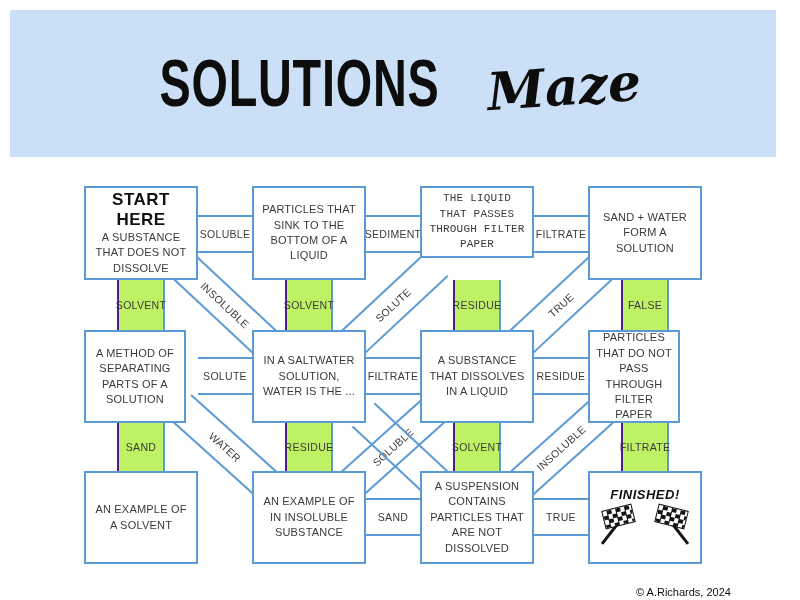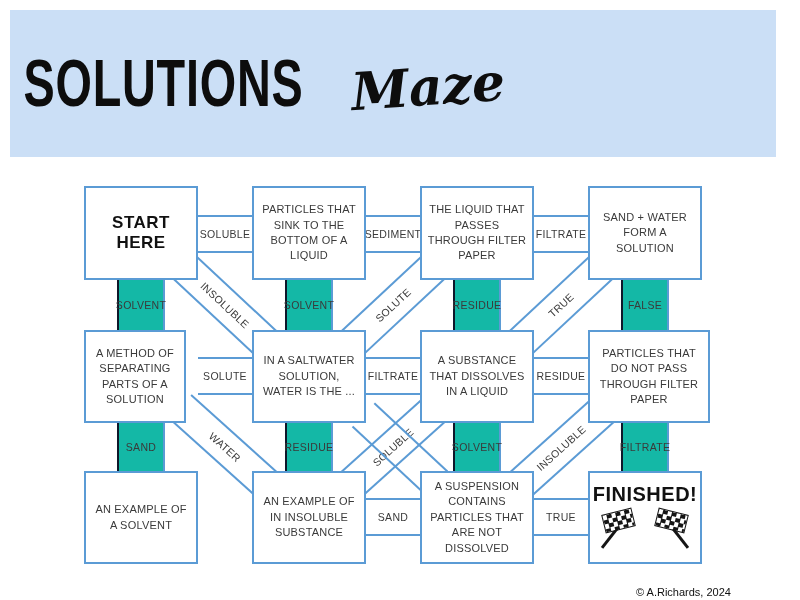--- a/index.html
+++ b/index.html
@@ -1,47 +1,47 @@
 <!DOCTYPE html>
 <html><head>
 <meta charset="utf-8">
 <style>
   html,body{margin:0;padding:0;background:#ffffff;}
   #page{position:relative;width:800px;height:600px;background:#ffffff;overflow:hidden;
         font-family:"Liberation Sans",sans-serif;color:#3a3a3a;}
 
   
   .banner{position:absolute;left:10px;top:10px;width:766px;height:147px;background:#cbdff6;
-          display:flex;align-items:center;justify-content:flex-start;z-index:0;}
+          display:flex;align-items:center;justify-content:center;z-index:0;}
   .title-main{display:inline-block;font-weight:bold;font-size:60px;color:#0d0d0d;
               transform:scaleX(.78) scaleY(1.12);letter-spacing:1px;margin:0 -26px;}
   .title-accent{display:inline-block;font-family:"DejaVu Serif",serif;font-style:italic;font-weight:bold;
                 font-size:52px;color:#0d0d0d;transform:rotate(-4deg);margin-left:34px;margin-top:6px;}
 
   
   .badge{position:absolute;left:646px;top:121px;width:118px;height:118px;background:#f4b0b7;z-index:10;
          display:flex;align-items:center;justify-content:center;text-align:center;
          clip-path:polygon(50% 0%,63% 13%,85% 15%,87% 37%,100% 50%,87% 63%,85% 85%,63% 87%,50% 100%,37% 87%,15% 85%,13% 63%,0% 50%,13% 37%,15% 15%,37% 13%);}
   .badge-text{width:66px;font-size:15px;line-height:1.25;color:#222;}
 
   
   .box{position:absolute;box-sizing:border-box;background:#fff;border:2px solid #5b9bd5;z-index:2;
        display:flex;flex-direction:column;align-items:center;justify-content:center;
        text-align:center;padding:4px 5px;}
   .box-text{font-size:11px;line-height:1.4;text-transform:uppercase;letter-spacing:.2px;}
   .box-heading{font-size:17px;font-weight:bold;color:#111;text-transform:uppercase;
                letter-spacing:.5px;margin-bottom:0;}
-  .finish-heading{font-size:20px;font-weight:bold;color:#111;text-transform:uppercase;letter-spacing:.5px;}
+  .finish-heading{font-size:13px;font-weight:bold;color:#111;text-transform:uppercase;letter-spacing:.5px;font-style:italic;}
 
   
   .hchan{position:absolute;box-sizing:border-box;height:38px;background:#fff;z-index:2;
          border-top:2px solid #5b9bd5;border-bottom:2px solid #5b9bd5;
          display:flex;align-items:center;justify-content:center;}
-  .vchan{position:absolute;box-sizing:border-box;width:48px;background:#14b8a6;z-index:2;
-         border-left:2px solid #0f172a;border-right:2px solid #5b9bd5;
+  .vchan{position:absolute;box-sizing:border-box;width:48px;background:#bef264;z-index:2;
+         border-left:2px solid #4c1d95;border-right:2px solid #5b9bd5;
          display:flex;align-items:center;justify-content:center;}
   .dchan{position:absolute;box-sizing:border-box;height:34px;background:transparent;z-index:1;
          border-top:2px solid #5b9bd5;border-bottom:2px solid #5b9bd5;
          display:flex;align-items:center;justify-content:center;}
   .edge-label{font-size:10.5px;text-transform:uppercase;letter-spacing:.3px;color:#3a3a3a;white-space:nowrap;}
 
   
   .flags{position:relative;width:86px;height:42px;margin:5px auto 0;}
   .pole{position:absolute;top:3px;width:3px;height:43px;background:#151515;transform-origin:top center;}
   .pole-left{left:25px;transform:rotate(38deg);}
@@ -130,40 +130,41 @@
   </div>
   <div class="vchan" style="left:453px;top:423px;height:48px;">
     <span class="edge-label">Solvent</span>
   </div>
   <div class="vchan" style="left:621px;top:423px;height:48px;">
     <span class="edge-label">Filtrate</span>
   </div>
 
   <div class="box" style="left:84px;top:186px;width:114px;height:94px;">
     <div class="box-heading">Start Here</div>
+    <div class="box-text">A substance that does not dissolve</div>
   </div>
   <div class="box" style="left:252px;top:186px;width:114px;height:94px;align-items:flex-end;">
     <div class="box-text">Particles that sink to the bottom of a liquid</div>
   </div>
-  <div class="box" style="left:420px;top:186px;width:114px;height:94px;">
+  <div class="box" style="left:420px;top:186px;width:114px;height:72px;font-family:Liberation Mono, monospace;">
     <div class="box-text">The liquid that passes through filter paper</div>
   </div>
   <div class="box" style="left:588px;top:186px;width:114px;height:94px;">
     <div class="box-text">Sand + water form a solution</div>
   </div>
   <div class="box" style="left:84px;top:330px;width:102px;height:93px;">
     <div class="box-text">A method of separating parts of a solution</div>
   </div>
   <div class="box" style="left:252px;top:330px;width:114px;height:93px;">
     <div class="box-text">In a saltwater solution, water is the ...</div>
   </div>
   <div class="box" style="left:420px;top:330px;width:114px;height:93px;">
     <div class="box-text">A substance that dissolves in a liquid</div>
   </div>
-  <div class="box" style="left:588px;top:330px;width:122px;height:93px;">
+  <div class="box" style="left:588px;top:330px;width:92px;height:93px;">
     <div class="box-text">Particles that do not pass through filter paper</div>
   </div>
   <div class="box" style="left:252px;top:471px;width:114px;height:93px;">
     <div class="box-text">An example of in insoluble substance</div>
   </div>
   <div class="box" style="left:84px;top:471px;width:114px;height:93px;">
     <div class="box-text">An example of a solvent</div>
   </div>
   <div class="box" style="left:420px;top:471px;width:114px;height:93px;">
     <div class="box-text">A suspension contains particles that are not dissolved</div>

